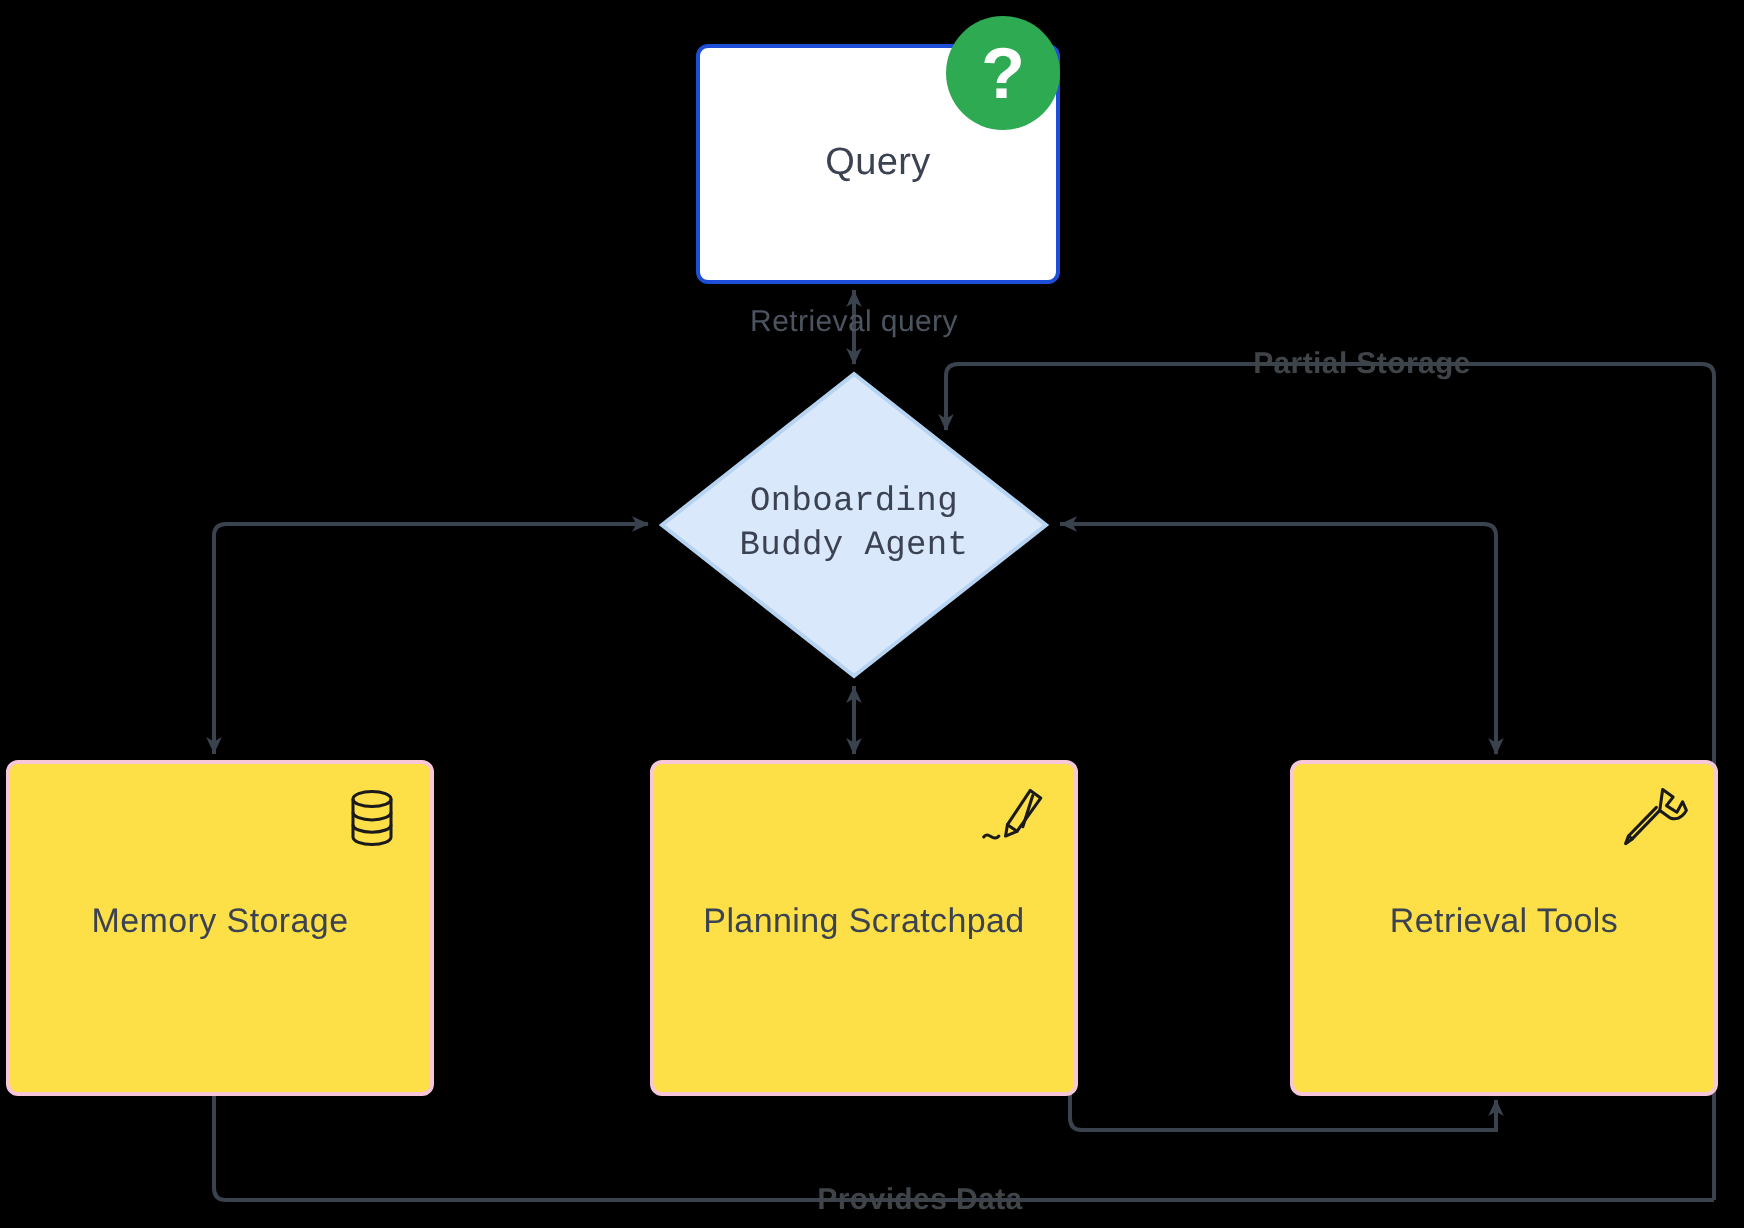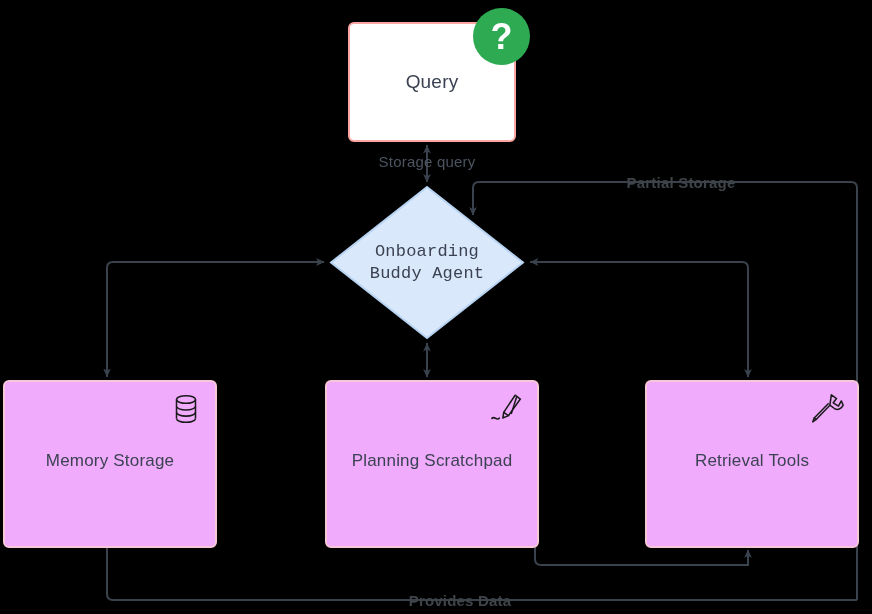--- a/index.html
+++ b/index.html
@@ -37,24 +37,24 @@
     color: #3b4252;
     text-align: center;
     line-height: 1.25;
     letter-spacing: 0.2px;
     white-space: pre-line;
     pointer-events: none;
   }
   .query-box {
     left: 348px;
     top: 22px;
-    width: 168px;
+    width: 182px;
     height: 120px;
     background: #ffffff;
-    border: 2px solid #fca5a5;
+    border: 2px solid #1d4ed8;
   }
   .query-box .node-label { font-size: 19px; color: #3b4252; }
   .badge {
     position: absolute;
     left: 473px;
     top: 8px;
     width: 57px;
     height: 57px;
     border-radius: 50%;
     background: #2eaa52;
@@ -85,21 +85,21 @@
     height: 100%;
     display: flex;
     align-items: center;
     justify-content: center;
     font-family: Liberation Mono, monospace;
   }
   .store-box {
     top: 380px;
     width: 210px;
     height: 164px;
-    background: #f0abfc;
+    background: #fde047;
     border: 2px solid #f7c7d8;
     position: absolute;
     border-radius: 6px;
   }
   .store-box .node-label {
     position: absolute;
     left: 0;
     right: 0;
     top: 68px;
     font-size: 17px;
@@ -218,17 +218,17 @@
       <g fill="none" stroke="#1a1a1a" stroke-width="1.6" stroke-linejoin="round" stroke-linecap="round">
         <path d="M27.5,5.5 L33,9.5 L20.5,27 L15.5,23.5 Z"></path>
         <path d="M15.5,23.5 L14.5,29.5 L20.5,27"></path>
         <path d="M28.8,8.2 L23.6,24.6"></path>
         <path d="M3,30 C5.5,26.5 8,33 11,29.5"></path>
       </g>
     </svg>
     <span class="node-label">Planning Scratchpad</span>
   </div>
 
-  <div class="edge-label" id="label-initiate">Storage query</div>
+  <div class="edge-label" id="label-initiate">Retrieval query</div>
   <div class="edge-label" id="label-partial">Partial Storage</div>
   <div class="edge-label" id="label-provides">Provides Data</div>
 
 </div>
 
 </body></html>

